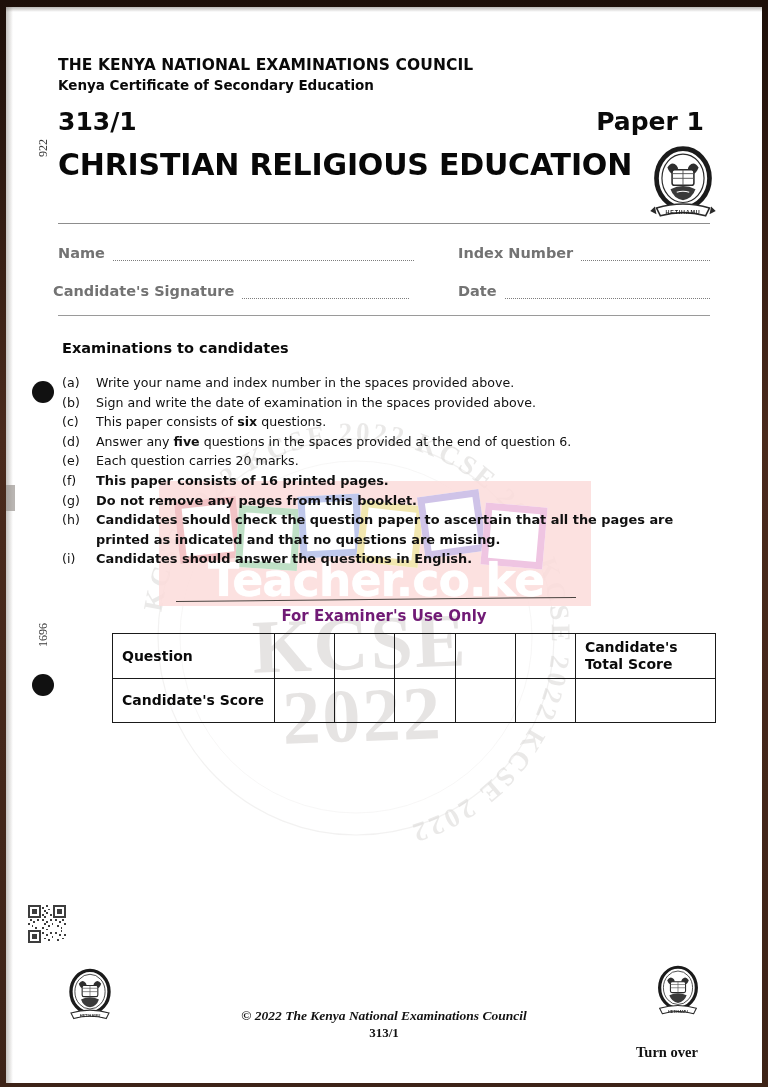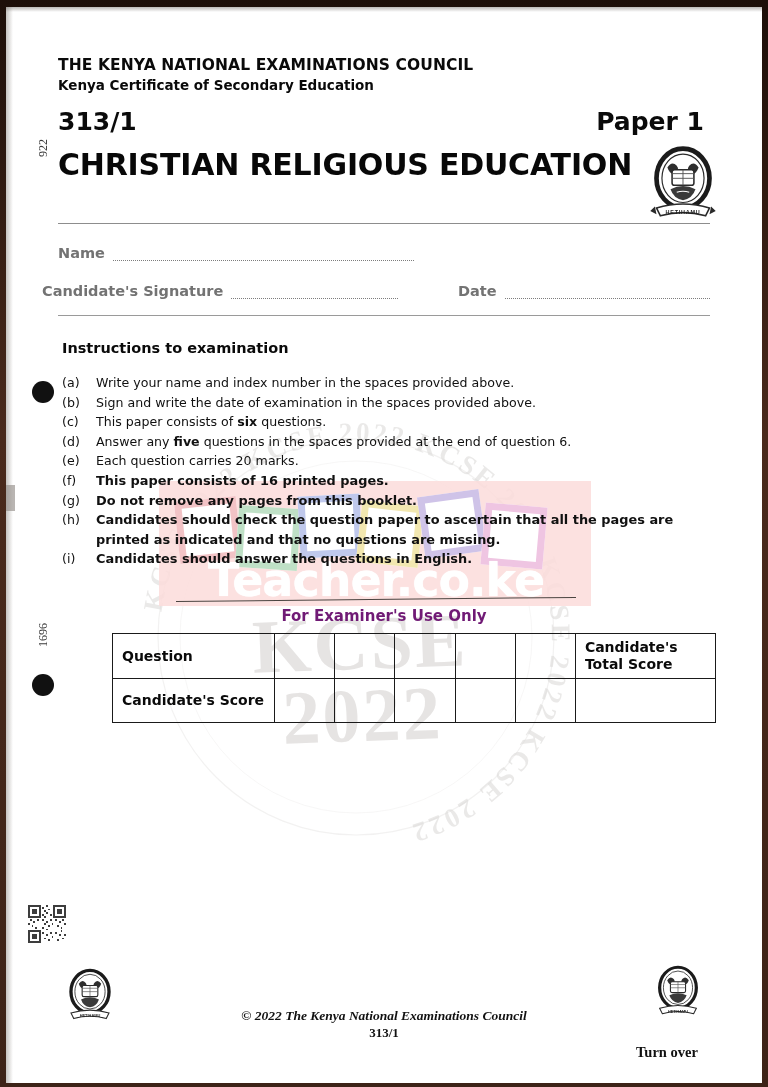--- a/index.html
+++ b/index.html
@@ -418,33 +418,37 @@
           <path d="M14 80 l-6 6 l8 4 z M86 80 l6 6 l-8 4 z" fill="#2a2a2a"></path>
         </svg>
       </div>
 
       <div class="hr" style="left:52px; top:216px; width:652px;"></div>
 
       <div class="field-row" style="left:52px; top:238px; width:356px;">
         <span class="field-label">Name</span>
         <span class="dots"></span>
       </div>
-
-      <div class="field-row" style="left:36px; top:276px; width:356px;">
+      <div class="field-row" style="left:452px; top:238px; width:252px;">
+        <span class="field-label">Index Number</span>
+        <span class="dots"></span>
+      </div>
+
+      <div class="field-row" style="left:47px; top:276px; width:356px;">
         <span class="field-label">Candidate's Signature</span>
         <span class="dots"></span>
       </div>
       <div class="field-row" style="left:452px; top:276px; width:252px;">
         <span class="field-label">Date</span>
         <span class="dots"></span>
       </div>
 
       <div class="hr thin" style="left:52px; top:308px; width:652px;"></div>
 
-      <div class="instr-title">Instructions to examination</div>
+      <div class="instr-title">Examinations to candidates</div>
       <div class="instr-list" id="instr-list">
           <div class="instr-item">
             <span class="instr-marker">(a)</span>
             <span class="instr-text">Write your name and index number in the spaces provided above.</span>
           </div>
           <div class="instr-item">
             <span class="instr-marker">(b)</span>
             <span class="instr-text">Sign and write the date of examination in the spaces provided above.</span>
           </div>
           <div class="instr-item">

